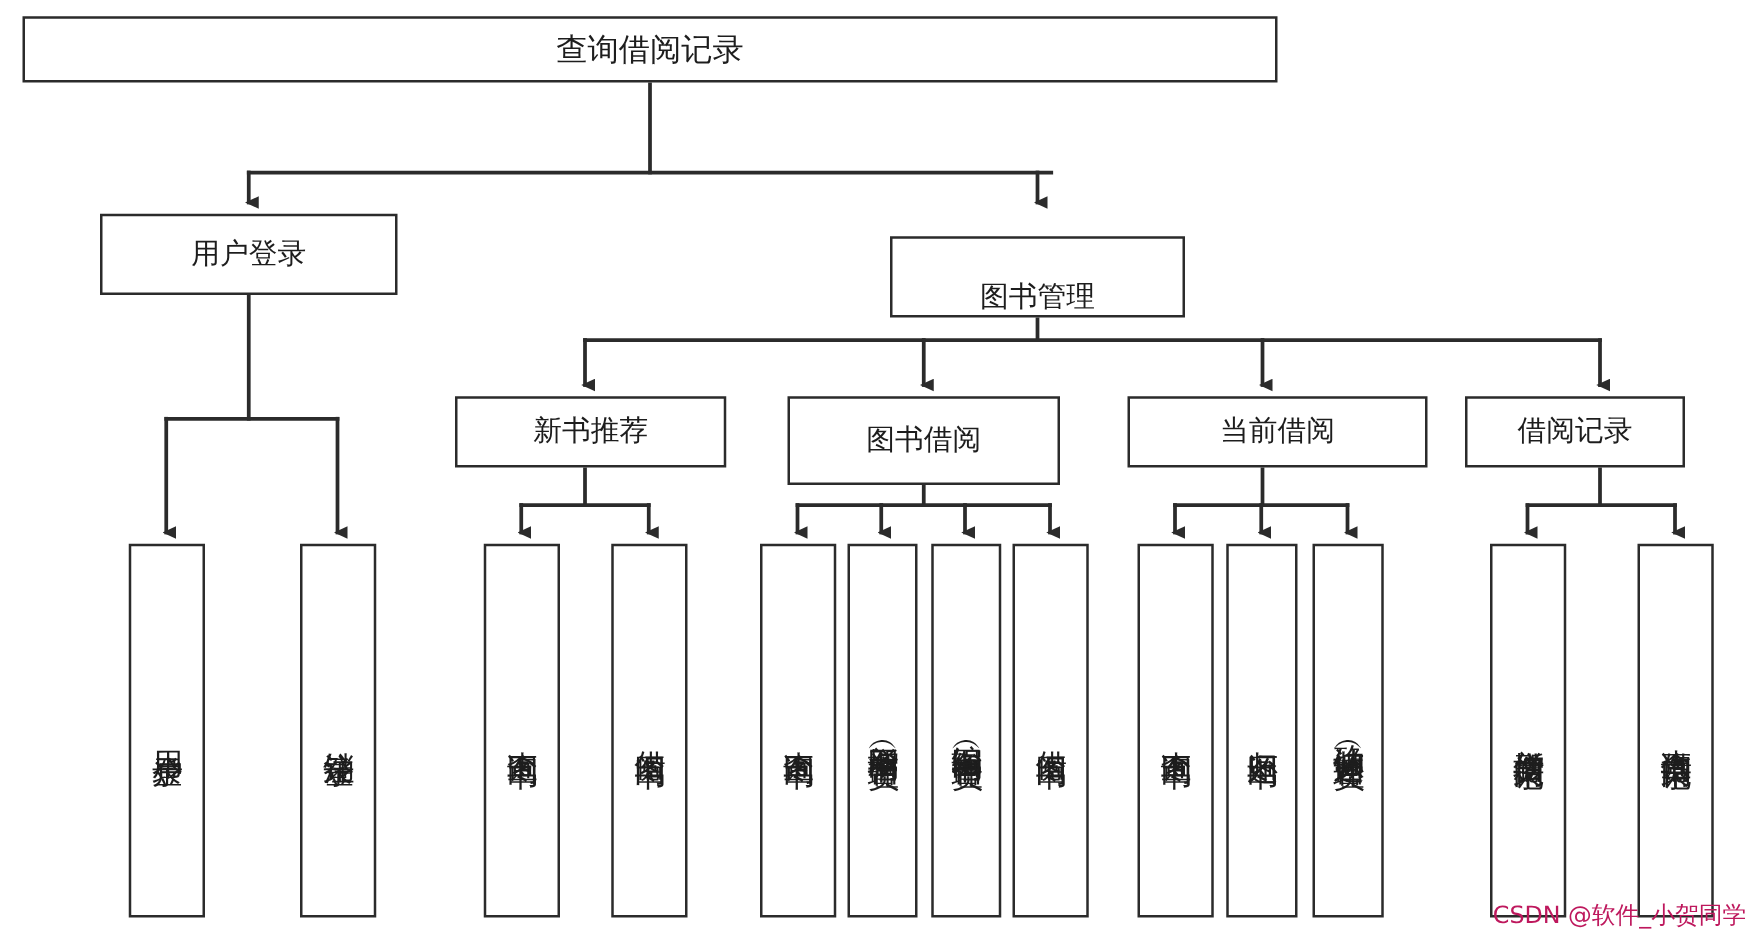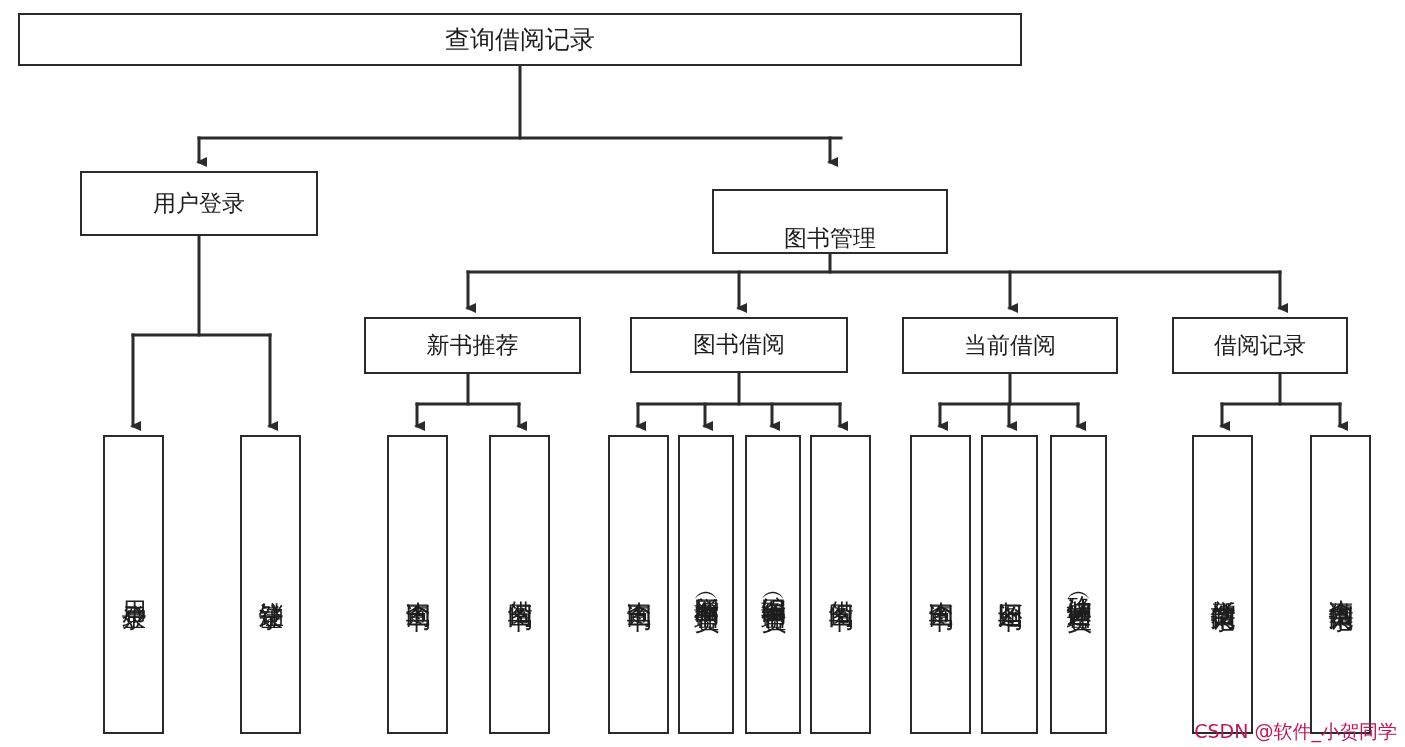--- a/index.html
+++ b/index.html
@@ -132,24 +132,24 @@
   <div class="node level-mid" style="left:80px; top:171px; width:238px; height:65px;">
     <span class="node-label">用户登录</span>
   </div>
   <div class="node level-mid" style="left:712px; top:189px; width:236px; height:65px;align-items:flex-end;">
     <span class="node-label">图书管理</span>
   </div>
 
   <div class="node level-mid" style="left:364px; top:317px; width:217px; height:57px;">
     <span class="node-label">新书推荐</span>
   </div>
-  <div class="node level-mid" style="left:630px; top:317px; width:218px; height:56px;">
+  <div class="node level-mid" style="left:630px; top:317px; width:218px; height:71px;">
     <span class="node-label">图书借阅</span>
   </div>
-  <div class="node level-mid" style="left:902px; top:317px; width:216px; height:57px;">
+  <div class="node level-mid" style="left:902px; top:317px; width:240px; height:57px;">
     <span class="node-label">当前借阅</span>
   </div>
   <div class="node level-mid" style="left:1172px; top:317px; width:176px; height:57px;">
     <span class="node-label">借阅记录</span>
   </div>
 
   <div class="node leaf" style="left:103px; top:435px; width:61px; height:299px;">
     <span class="node-label">用户登录</span>
   </div>
   <div class="node leaf" style="left:240px; top:435px; width:61px; height:299px;">

